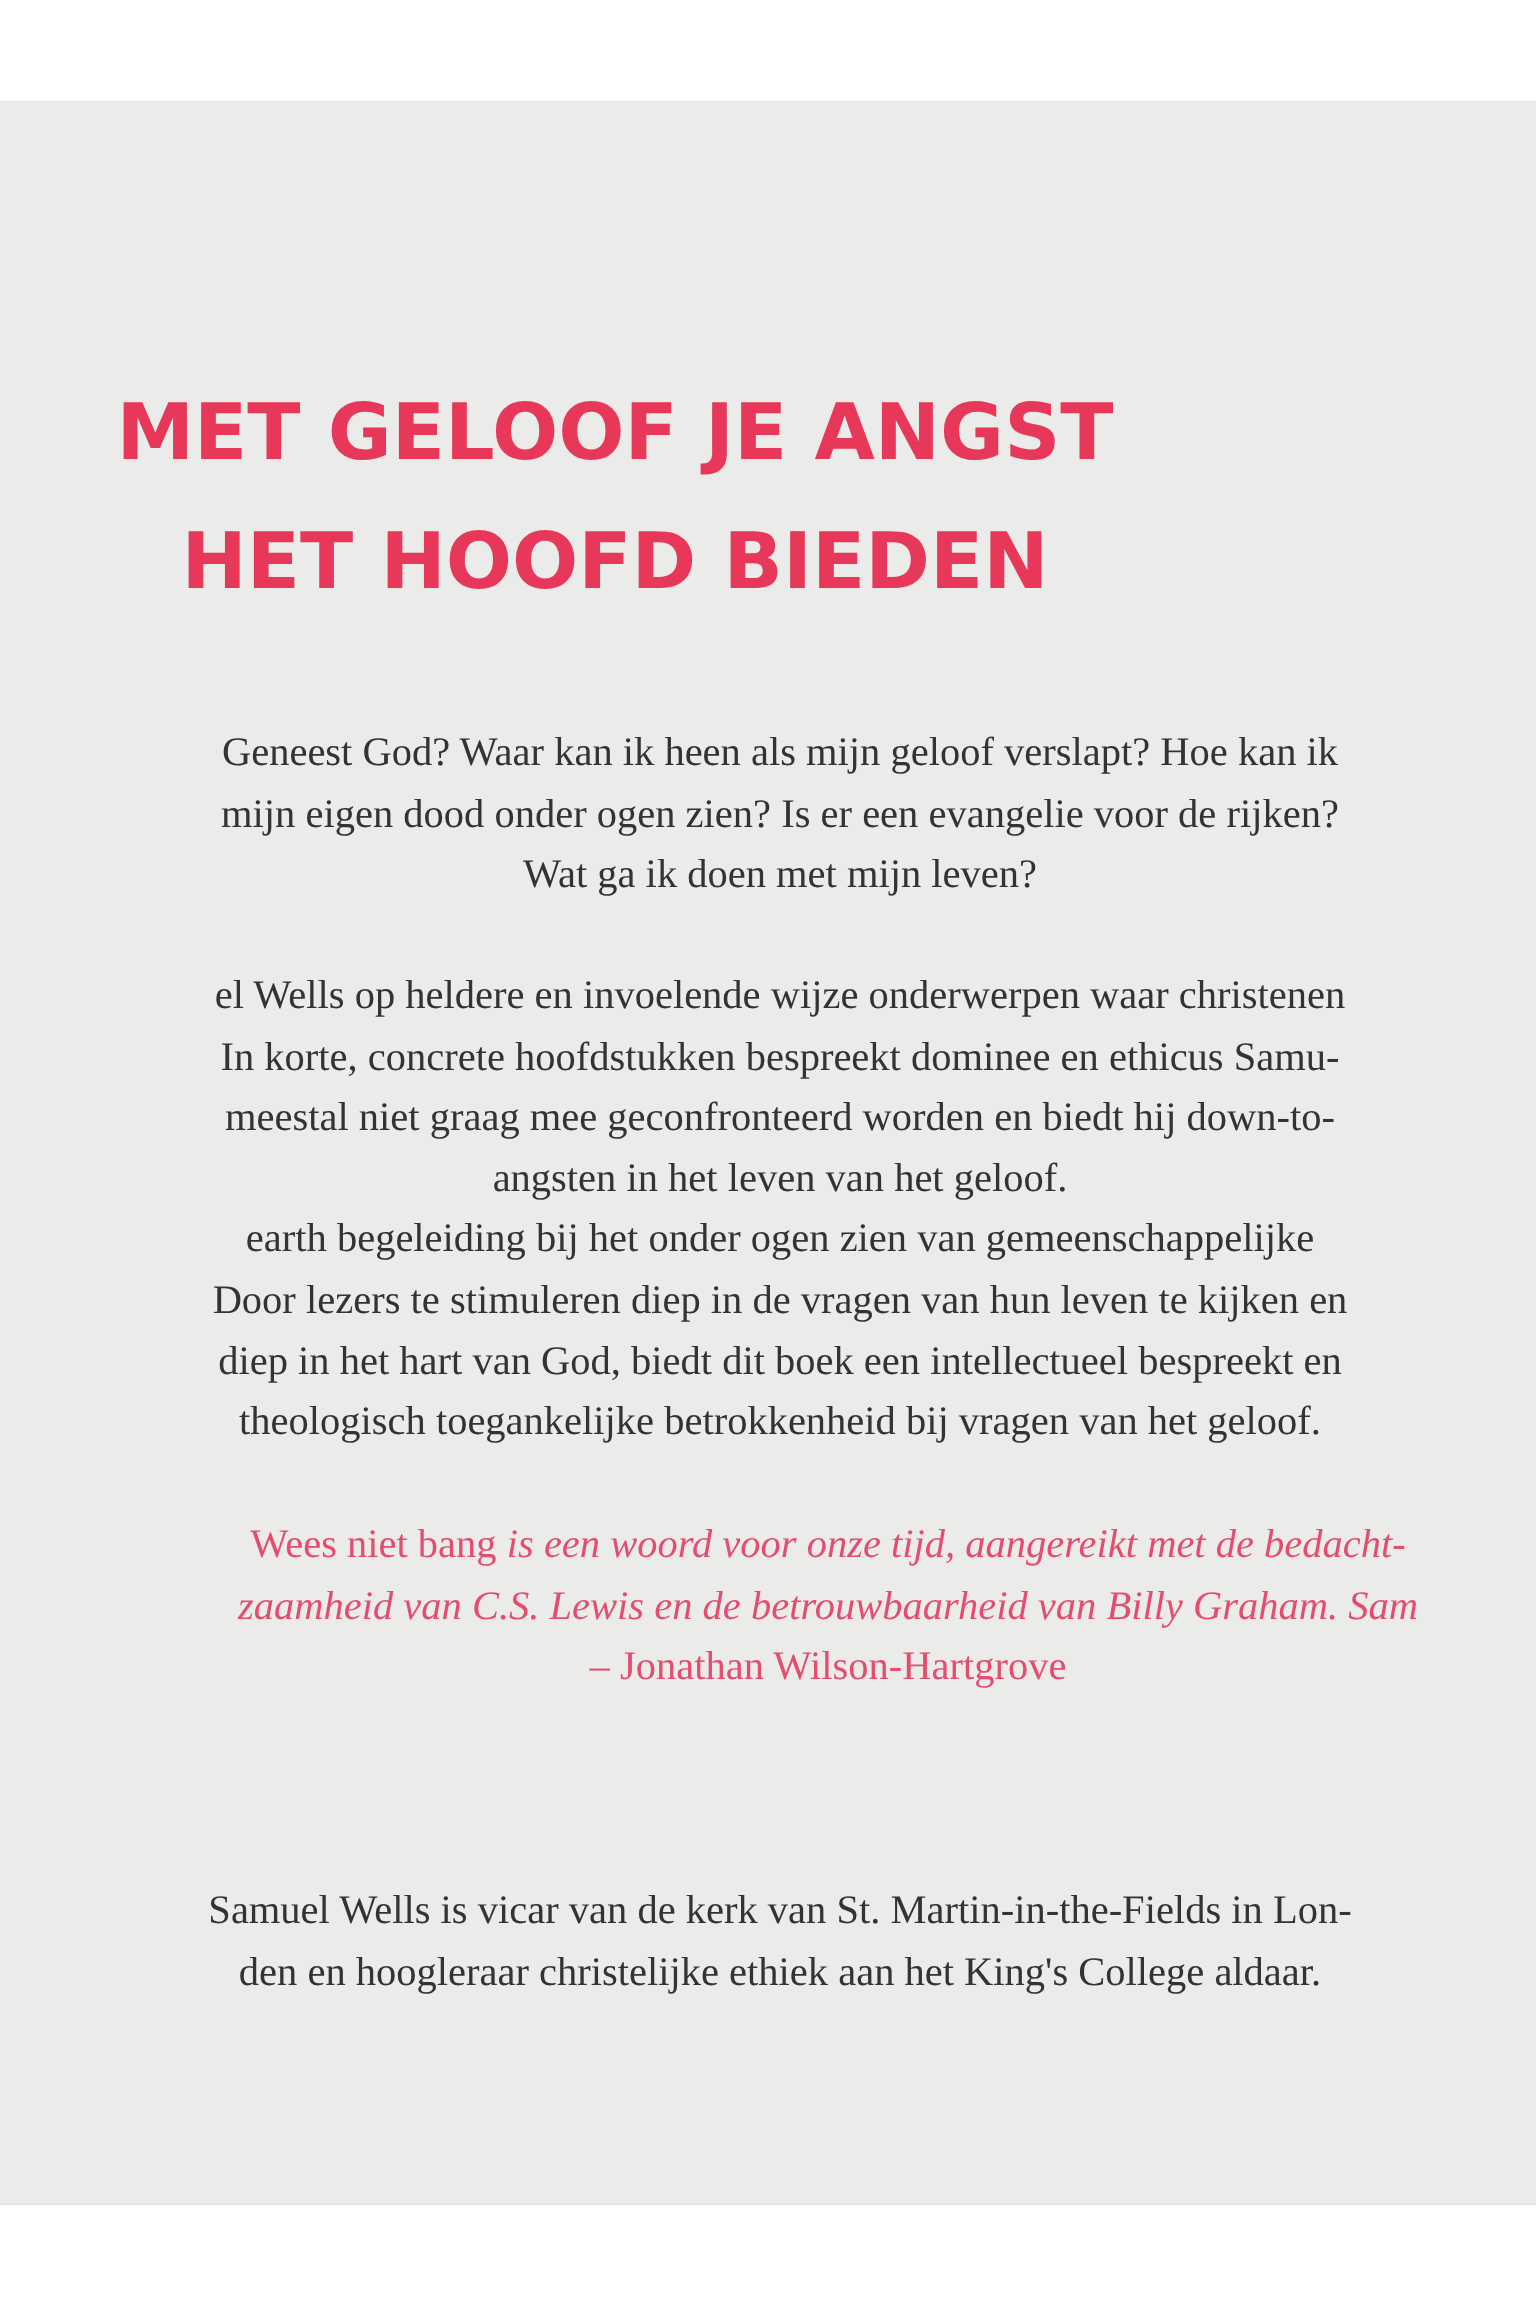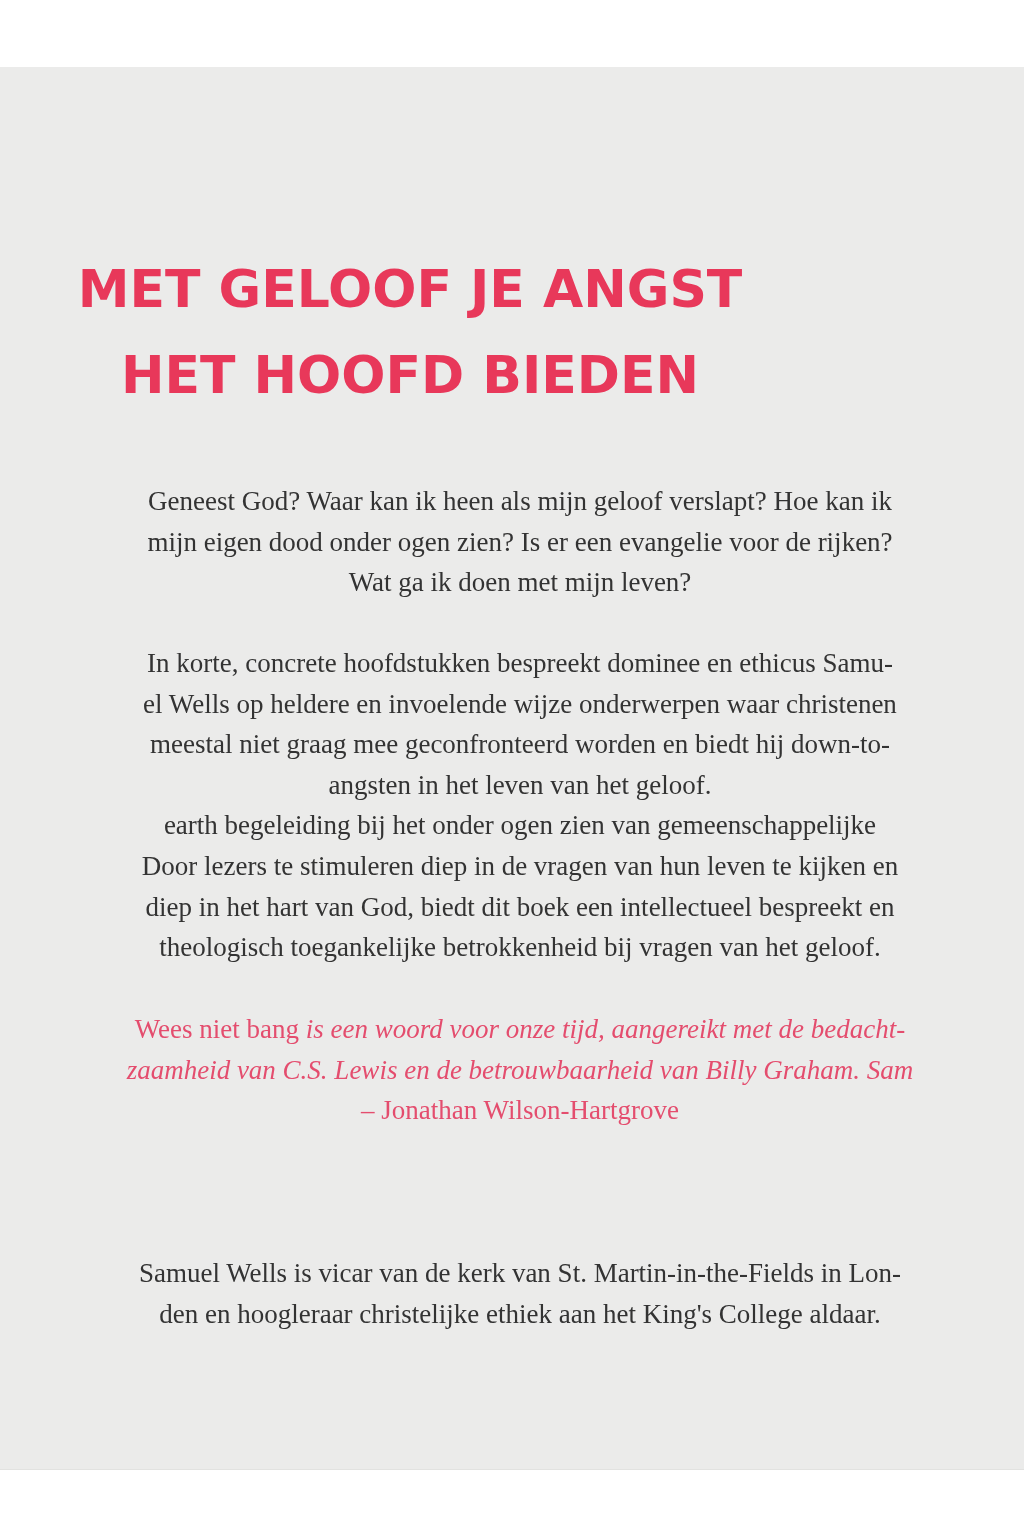--- a/index.html
+++ b/index.html
@@ -51,20 +51,21 @@
       display: block;
       white-space: nowrap;
       text-align: center;
     }
     .p1 { top: 481px; }
     .p2 { top: 643px; }
     .quote {
       top: 1009px;
       color: #e44d6e;
       font-style: italic;
+      margin-left: 32px;
     }
     .quote .upright {
       font-style: normal;
     }
     .bio { top: 1253px; }
   </style>
 </head>
 <body>
 
 <div class="panel">
@@ -75,22 +76,22 @@
   <span class="tline">HET HOOFD BIEDEN</span>
 </h1>
 
 <div class="body-text p1">
   <span class="line">Geneest God? Waar kan ik heen als mijn geloof verslapt? Hoe kan ik</span>
   <span class="line">mijn eigen dood onder ogen zien? Is er een evangelie voor de rijken?</span>
   <span class="line">Wat ga ik doen met mijn leven?</span>
 </div>
 
 <div class="body-text p2">
+  <span class="line">el Wells op heldere en invoelende wijze onderwerpen waar christenen</span>
   <span class="line">In korte, concrete hoofdstukken bespreekt dominee en ethicus Samu-</span>
-  <span class="line">el Wells op heldere en invoelende wijze onderwerpen waar christenen</span>
   <span class="line">meestal niet graag mee geconfronteerd worden en biedt hij down-to-</span>
   <span class="line">angsten in het leven van het geloof.</span>
   <span class="line">earth begeleiding bij het onder ogen zien van gemeenschappelijke</span>
   <span class="line">Door lezers te stimuleren diep in de vragen van hun leven te kijken en</span>
   <span class="line">diep in het hart van God, biedt dit boek een intellectueel bespreekt en</span>
   <span class="line">theologisch toegankelijke betrokkenheid bij vragen van het geloof.</span>
 </div>
 
 <div class="body-text quote">
   <span class="line"><span class="upright">Wees niet bang</span><span> is een woord voor onze tijd, aangereikt met de bedacht-</span></span>

